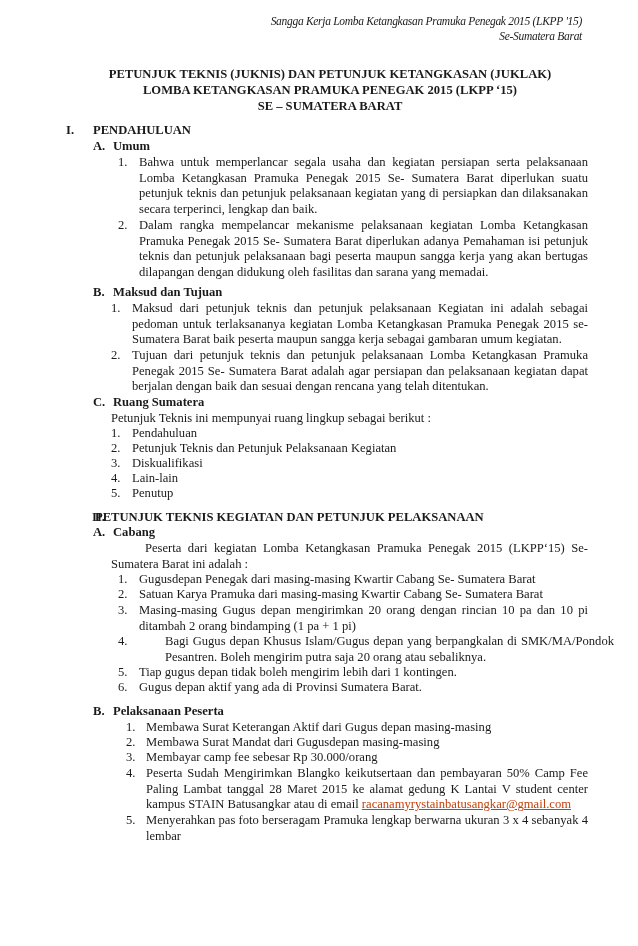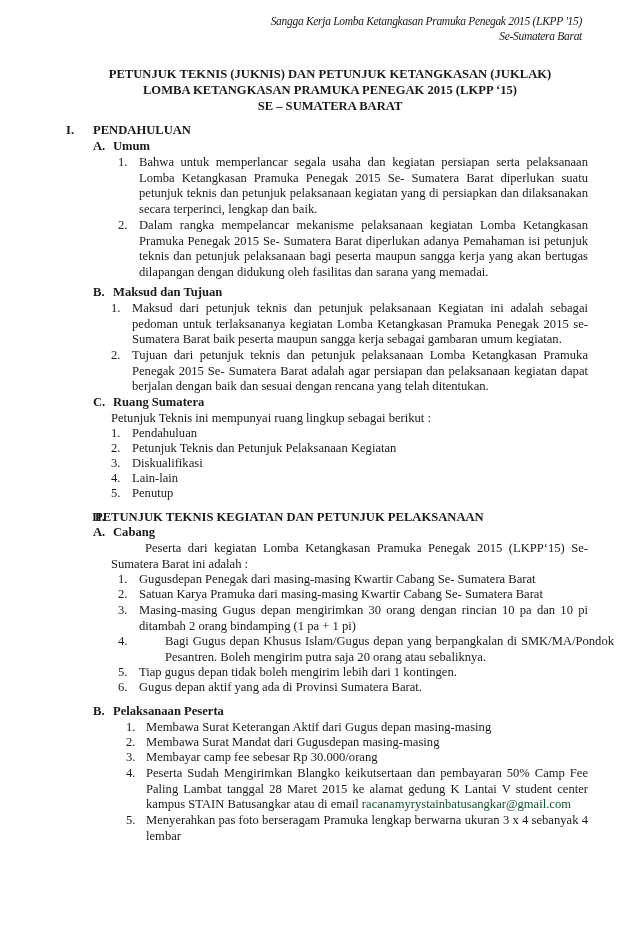--- a/index.html
+++ b/index.html
@@ -5,21 +5,21 @@
   html, body { margin: 0; padding: 0; background: #ffffff; }
   body { width: 638px; height: 946px; position: relative; overflow: hidden;
          font-family: "Liberation Serif", "DejaVu Serif", serif; color: #1a1a1a; font-size: 12.6px; }
   .hdr { position: absolute; right: 56px; top: 14px; text-align: right;
          font-style: italic; font-size: 11.5px; line-height: 15px; letter-spacing: -0.3px; }
   .title { position: absolute; left: 80px; width: 500px; top: 66px; text-align: center;
            font-weight: bold; font-size: 12.6px; line-height: 16px; }
   .abs { position: absolute; line-height: 15.6px; }
   .b { font-weight: bold; }
   .just { text-align: justify; text-align-last: left; }
-  a.mail { color: #14532d; }
+  a.mail { color: #c2410c; text-decoration: underline; }
 </style>
 </head>
 <body>
 
 <div class="hdr">
   <div>Sangga Kerja  Lomba Ketangkasan Pramuka Penegak 2015 (LKPP '15)</div>
   <div>Se-Sumatera Barat</div>
 </div>
 
 <div class="title">
@@ -67,21 +67,21 @@
 
 <div class="abs b" style="left:93px; top:525px;">A.</div>
 <div class="abs b" style="left:113px; top:525px;">Cabang</div>
 <div class="abs just" style="left:111px; top:541px; width:477px; text-indent:34px;">Peserta dari kegiatan Lomba Ketangkasan  Pramuka Penegak 2015 (LKPP‘15)  Se-Sumatera Barat ini adalah :</div>
 
 <div class="abs" style="left:118px; top:572px;">1.</div>
 <div class="abs" style="left:139px; top:572px;">Gugusdepan Penegak dari masing-masing Kwartir Cabang Se- Sumatera Barat</div>
 <div class="abs" style="left:118px; top:587px;">2.</div>
 <div class="abs" style="left:139px; top:587px;">Satuan Karya Pramuka dari masing-masing Kwartir Cabang Se- Sumatera Barat</div>
 <div class="abs" style="left:118px; top:603px;">3.</div>
-<div class="abs just" style="left:139px; top:603px; width:449px;">Masing-masing Gugus depan mengirimkan 30 orang dengan rincian 10 pa dan 10 pi ditambah 2 orang bindamping (1 pa + 1 pi)</div>
+<div class="abs just" style="left:139px; top:603px; width:449px;">Masing-masing Gugus depan mengirimkan 20 orang dengan rincian 10 pa dan 10 pi ditambah 2 orang bindamping (1 pa + 1 pi)</div>
 <div class="abs" style="left:118px; top:634px;">4.</div>
 <div class="abs just" style="left:133px; top:634px; width:449px;margin-left:32px;">Bagi Gugus depan Khusus Islam/Gugus depan yang berpangkalan di SMK/MA/Pondok Pesantren. Boleh mengirim putra saja 20 orang atau sebaliknya.</div>
 <div class="abs" style="left:118px; top:665px;">5.</div>
 <div class="abs" style="left:139px; top:665px;">Tiap gugus depan tidak boleh mengirim lebih dari 1 kontingen.</div>
 <div class="abs" style="left:118px; top:680px;">6.</div>
 <div class="abs" style="left:139px; top:680px;">Gugus depan  aktif yang ada di Provinsi Sumatera Barat.</div>
 
 <div class="abs b" style="left:93px; top:704px;">B.</div>
 <div class="abs b" style="left:113px; top:704px;">Pelaksanaan Peserta</div>
 

